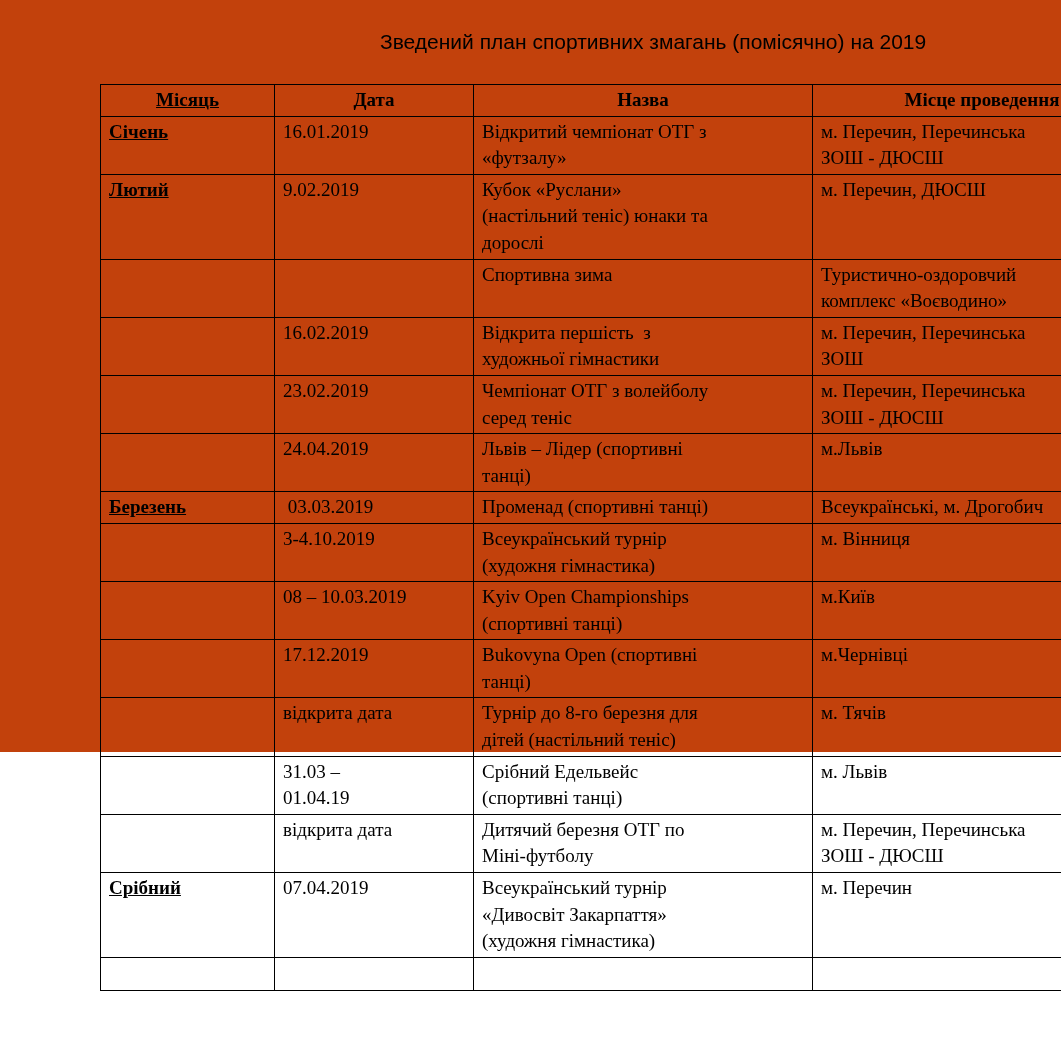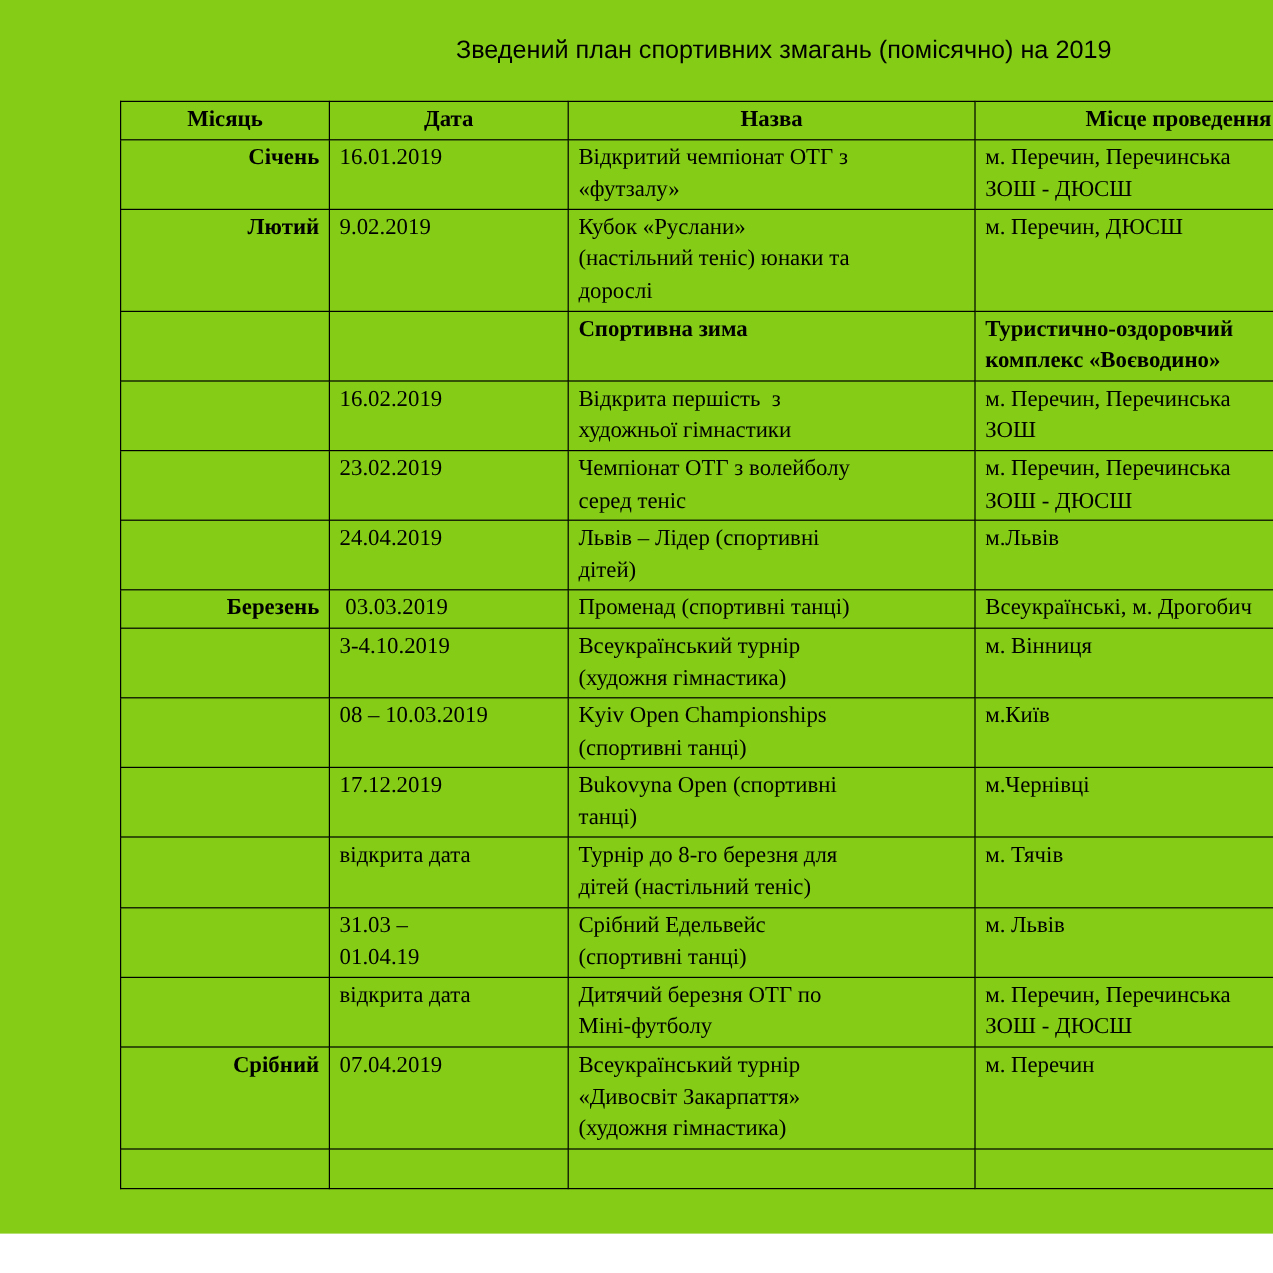--- a/index.html
+++ b/index.html
@@ -9,22 +9,22 @@
   }
   body {
     width: 1061px;
     height: 1061px;
     overflow: hidden;
     position: relative;
   }
   .page {
     position: relative;
     width: 1061px;
-    height: 1028px;
-    background: #84cc16;
+    height: 752px;
+    background: #c2410c;
     color: #000000;
     font-family: "Liberation Serif", serif;
   }
   .doc-title {
     position: absolute;
     left: 380px;
     top: 30px;
     font-family: "Liberation Sans", sans-serif;
     font-size: 21px;
     color: #000;
@@ -49,30 +49,30 @@
     vertical-align: top;
     text-align: left;
     white-space: pre-wrap;
     overflow: hidden;
   }
   .plan-table th {
     text-align: center;
     font-weight: bold;
     padding: 2px 4px;
   }
-  .col-month { width: 165px; }
+  .col-month { width: 165px; text-decoration: underline; }
   .col-date { width: 190px; }
   .col-name { width: 330px; }
   .col-location { width: 330px; }
   td.month-cell {
     font-weight: bold;
-    text-align: right;
+    text-align: left;
   }
   td.center { text-align: left; }
-  td.bold { font-weight: bold; }
+  td.bold { font-weight: normal; }
   .plan-table tbody tr:last-child td { height: 28px; }
 </style>
 </head>
 <body>
 
 <div class="page">
   <div class="doc-title">Зведений план спортивних змагань  (помісячно)  на 2019</div>
 
   <table class="plan-table">
     <thead>
@@ -120,21 +120,21 @@
           <td class="col-date">23.02.2019</td>
           <td class="col-name">Чемпіонат ОТГ з волейболу
 серед теніс</td>
           <td class="col-location">м. Перечин, Перечинська
 ЗОШ - ДЮСШ</td>
         </tr>
         <tr>
           <td class="col-month month-cell"></td>
           <td class="col-date">24.04.2019</td>
           <td class="col-name">Львів – Лідер (спортивні
-дітей)</td>
+танці)</td>
           <td class="col-location">м.Львів</td>
         </tr>
         <tr>
           <td class="col-month month-cell">Березень</td>
           <td class="col-date"> 03.03.2019</td>
           <td class="col-name">Променад (спортивні танці)</td>
           <td class="col-location">Всеукраїнські, м. Дрогобич</td>
         </tr>
         <tr>
           <td class="col-month month-cell"></td>

